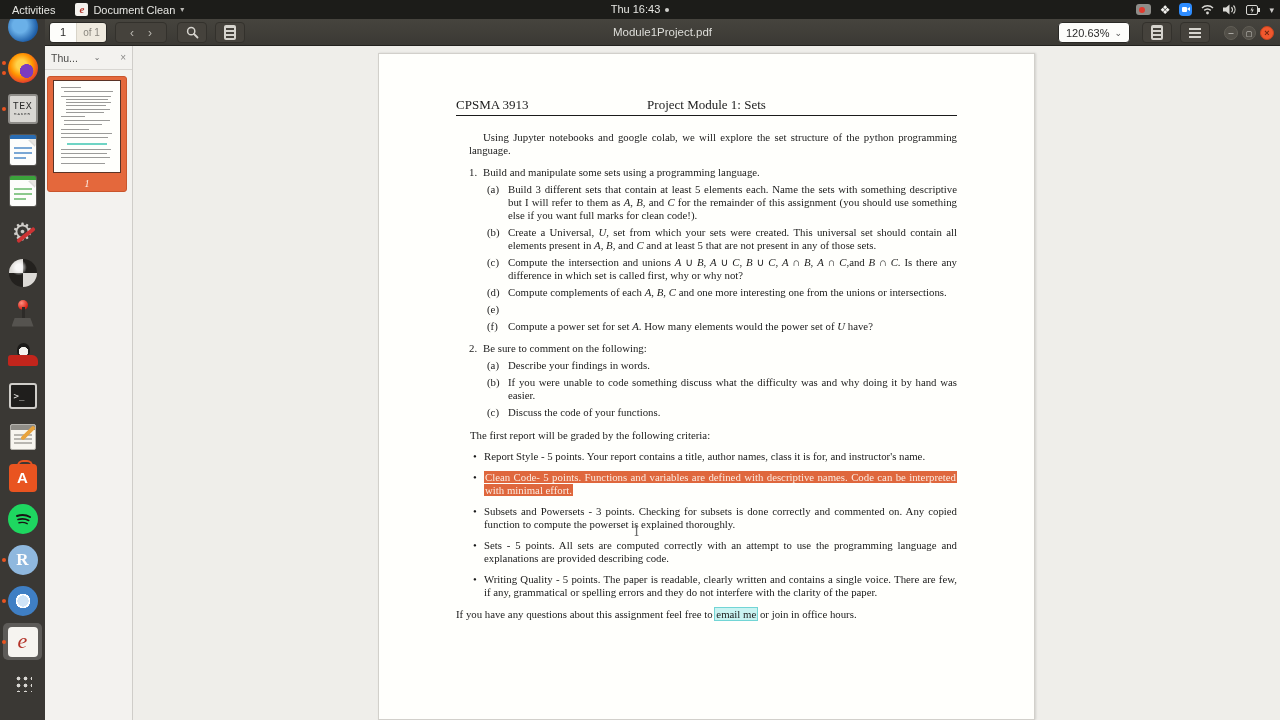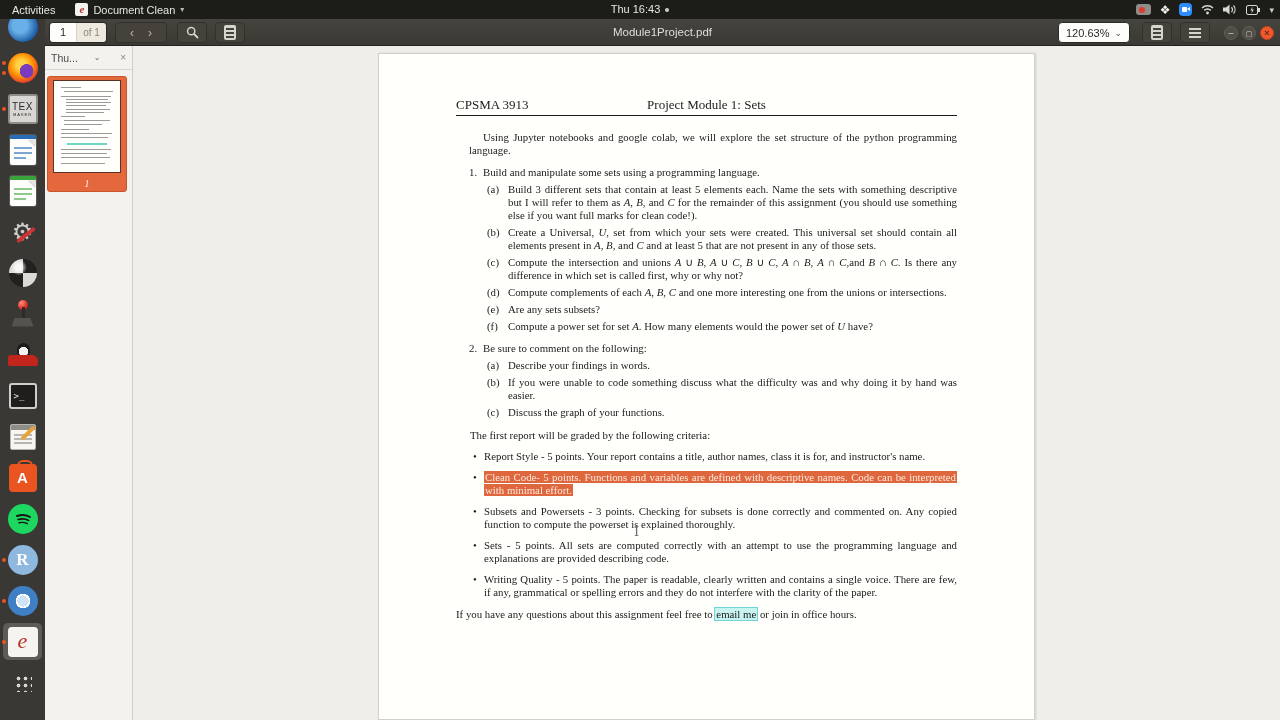--- a/index.html
+++ b/index.html
@@ -49,21 +49,21 @@
   .dot, .dot2a, .dot2b { position:absolute; left:2px; width:4px; height:4px;
           background:#e95420; border-radius:50%; top:50%; margin-top:-2px; }
   .dot2a { margin-top:-7px; } .dot2b { margin-top:3px; }
   .ic { position:relative; }
   .ic-circle { width:30px; height:30px; border-radius:50%; }
   .firefox { background:radial-gradient(circle at 62% 60%, #7b3bbf 0 26%, transparent 27%),
              radial-gradient(circle at 45% 40%, #ffd24a 0 20%, #ff9500 45%, #e33b2e 75%, #b5173c 100%); }
   .partial-blue { background:radial-gradient(circle at 40% 45%, #6ab0e8 0 30%, #1f5fa8 70%, #174a85 100%); }
   .texmaker { width:30px; height:30px; background:#d9d7d3; border:2px solid #8f8d89;
               border-radius:3px; display:flex; flex-direction:column; align-items:center;
-              justify-content:center; color:#2b2b2b; font-family:Liberation Sans, sans-serif; }
+              justify-content:center; color:#2b2b2b; font-family:Liberation Mono, monospace; }
   .texmaker .t1 { font-size:10px; letter-spacing:.5px; }
   .texmaker .t2 { font-size:4px; letter-spacing:1px; }
   .lo-doc { width:26px; height:30px; background:#fdfdfb; border-radius:2px;
             position:relative; box-shadow:0 0 0 1px #9a98944d; overflow:hidden; }
   .lo-doc i { position:absolute; left:4px; right:4px; height:2.5px; }
   .writer { border-top:4px solid #2a6cb3; }
   .writer i { background:#7aa7d4; }
   .calc   { border-top:4px solid #3ba33b; }
   .calc i { background:#8cc98c; }
   .lo-doc i.l1{top:8px;} .lo-doc i.l2{top:13px;} .lo-doc i.l3{top:18px; right:10px;}
@@ -425,42 +425,41 @@
   <div class="li-sub">
     <span class="n">(c)</span>
     <span class="t">Compute the intersection and unions <i>A</i> ∪ <i>B</i>, <i>A</i> ∪ <i>C</i>, <i>B</i> ∪ <i>C</i>, <i>A</i> ∩ <i>B</i>, <i>A</i> ∩ <i>C</i>,and <i>B</i> ∩ <i>C</i>.  Is there any difference in which set is called first, why or why not?</span>
   </div>
   <div class="li-sub">
     <span class="n">(d)</span>
     <span class="t">Compute complements of each <i>A</i>, <i>B</i>, <i>C</i> and one more interesting one from the unions or intersections.</span>
   </div>
   <div class="li-sub">
     <span class="n">(e)</span>
-    <span class="t">Are any sets subsets?</span>
   </div>
   <div class="li-sub">
     <span class="n">(f)</span>
     <span class="t">Compute a power set for set <i>A</i>. How many elements would the power set of <i>U</i> have?</span>
   </div>
 
   <div class="li-num">
     <span class="n">2.</span>
     <span class="t">Be sure to comment on the following:</span>
   </div>
   <div class="li-sub">
     <span class="n">(a)</span>
     <span class="t">Describe your findings in words.</span>
   </div>
   <div class="li-sub">
     <span class="n">(b)</span>
     <span class="t">If you were unable to code something discuss what the difficulty was and why doing it by hand was easier.</span>
   </div>
   <div class="li-sub">
     <span class="n">(c)</span>
-    <span class="t">Discuss the graph of your functions.</span>
+    <span class="t">Discuss the code of your functions.</span>
   </div>
 
   <div class="grading">The first report will be graded by the following criteria:</div>
 
   <div class="li-bul">
     <span class="n">•</span>
     <span class="t">Report Style - 5 points.  Your report contains a title, author names, class it is for, and instructor's name.</span>
   </div>
   <div class="li-bul">
     <span class="n">•</span>

